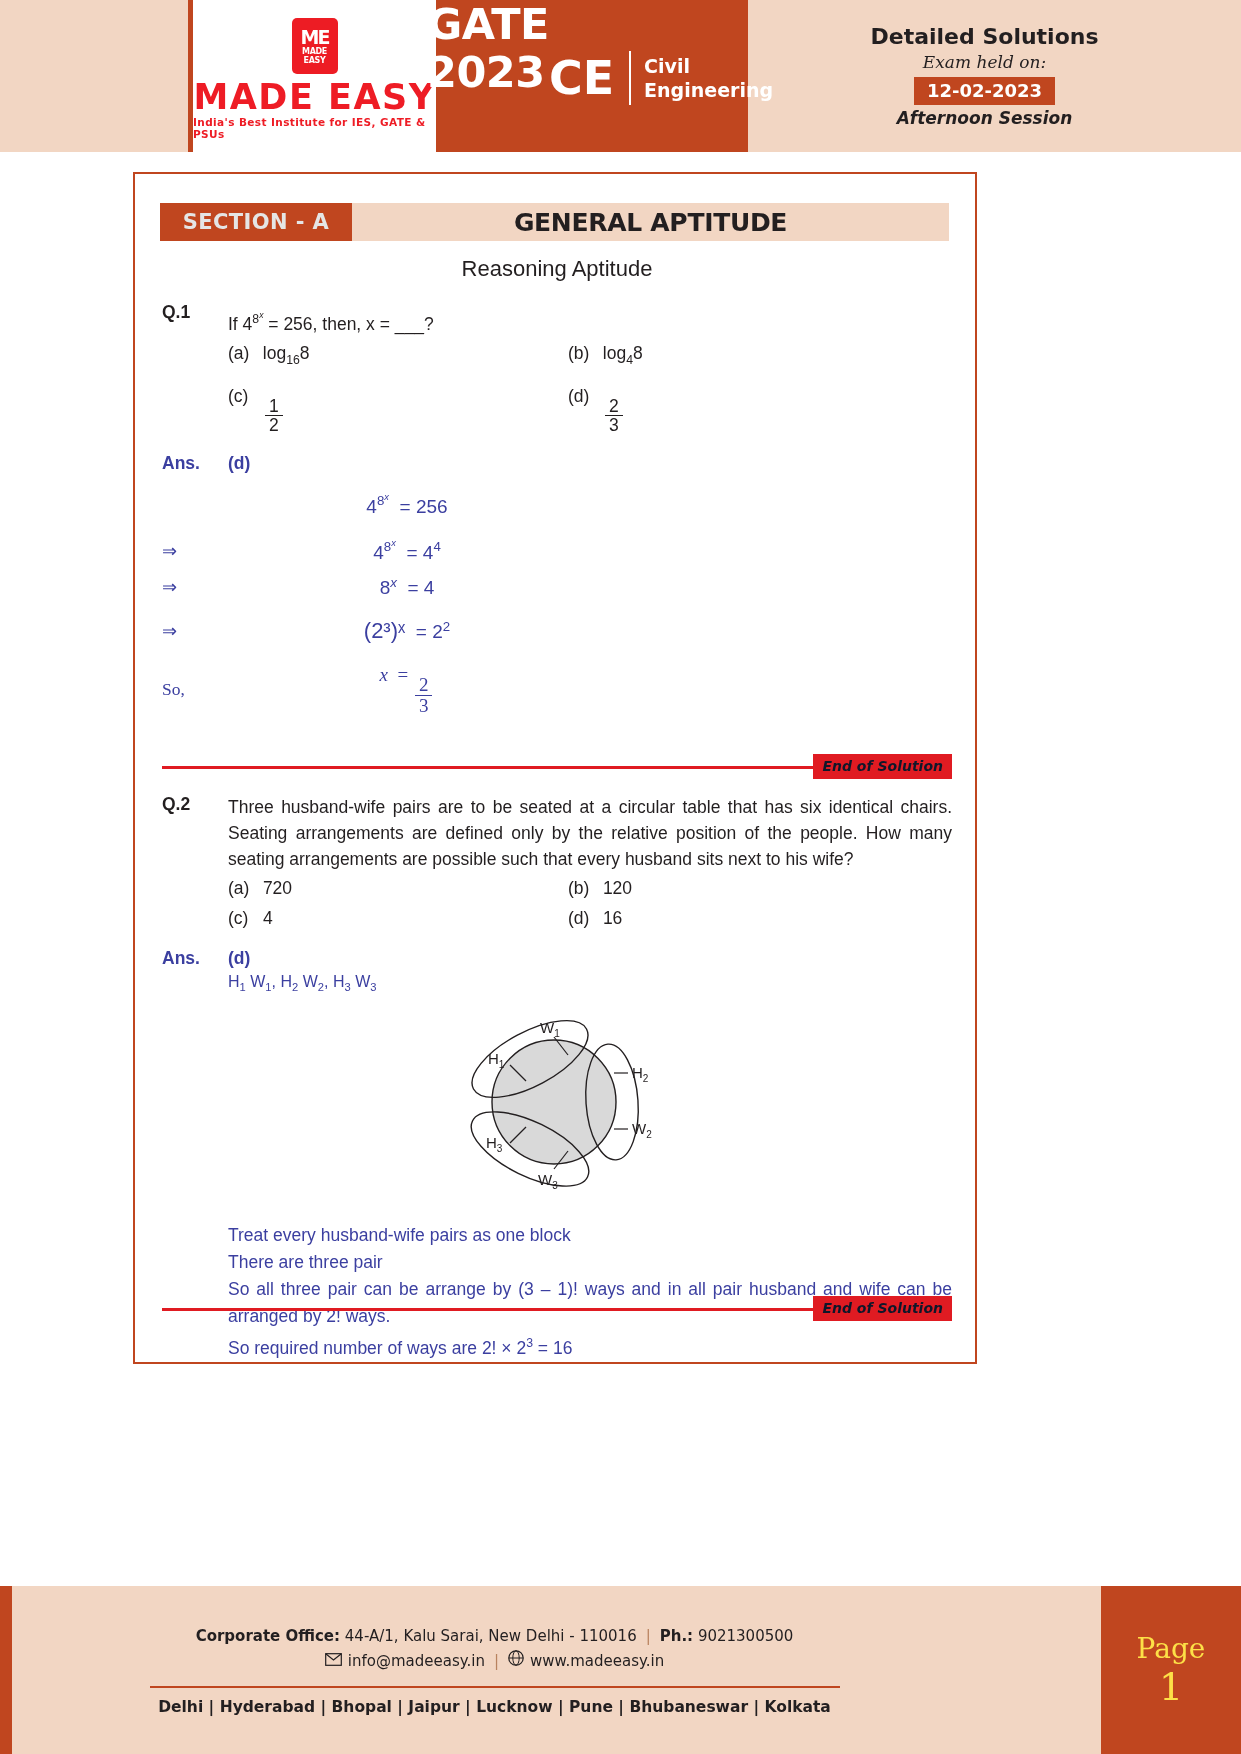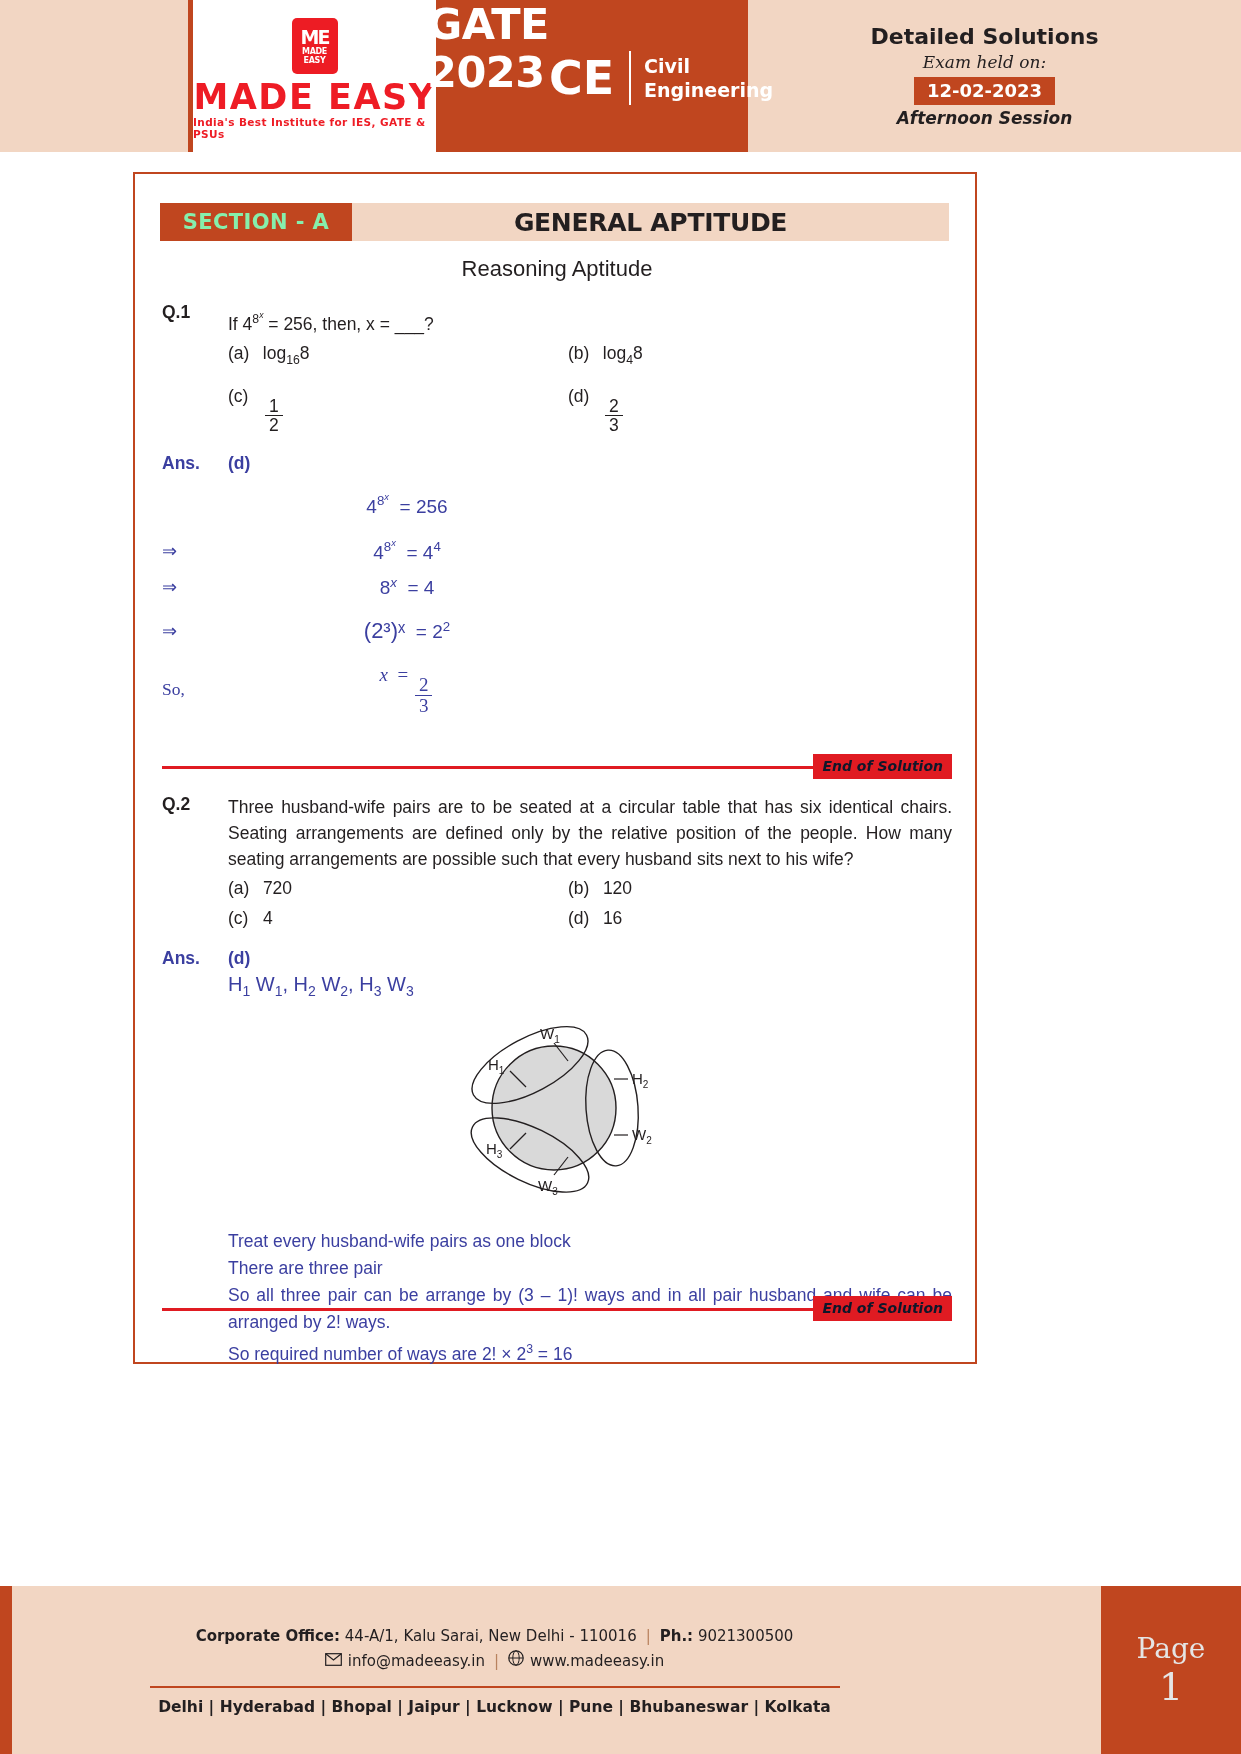--- a/index.html
+++ b/index.html
@@ -175,21 +175,21 @@
     top: 29px;
     left: 25px;
     width: 789px;
     height: 38px;
     background: #f2d6c3;
     display: flex;
     align-items: center;
   }
   .section-tag {
     background: #c0461f;
-    color: #86efac;
+    color: #e5e5e5;
     width: 192px;
     height: 38px;
     display: flex;
     align-items: center;
     justify-content: center;
     font-size: 21px;
     font-weight: bold;
     letter-spacing: 0.4px;
     font-family: "DejaVu Sans", sans-serif;
   }
@@ -342,21 +342,21 @@
   }
   .icon-mail, .icon-web { display: inline-block; margin-right: 6px; }
 
   .page-block {
     position: absolute;
     top: 0;
     right: 0;
     width: 140px;
     height: 168px;
     background: #c0461f;
-    color: #e5e5e5;
+    color: #fde047;
     display: flex;
     flex-direction: column;
     align-items: center;
     justify-content: center;
   }
   .page-word {
     font-size: 28px;
     line-height: 34px;
     font-family: "DejaVu Serif", serif;
   }
@@ -536,21 +536,21 @@
           <span>16</span>
         </div>
       </div>
     </div>
 
     <div class="ans-row" style="margin-top:16px;">
       <div class="ans-lbl">Ans.</div>
       <div class="ans-val">(d)</div>
     </div>
 
-    <div class="sol" style="margin-left:66px; margin-top:4px; font-size:20px;">
+    <div class="sol" style="margin-left:66px; margin-top:4px; font-size:16px;">
       H<sub>1</sub> W<sub>1</sub>, H<sub>2</sub> W<sub>2</sub>, H<sub>3</sub> W<sub>3</sub>
     </div>
 
     <div style="margin-top:4px; display:flex; justify-content:center;">
       <svg width="230" height="215" viewBox="0 0 230 215">
 
         <circle cx="112" cy="105" r="62" fill="#d9d9d9" stroke="#231f20" stroke-width="1.4"></circle>
 
         <ellipse cx="88" cy="62" rx="64" ry="27" transform="rotate(-28 88 62)" fill="none" stroke="#231f20" stroke-width="1.4"></ellipse>
 

